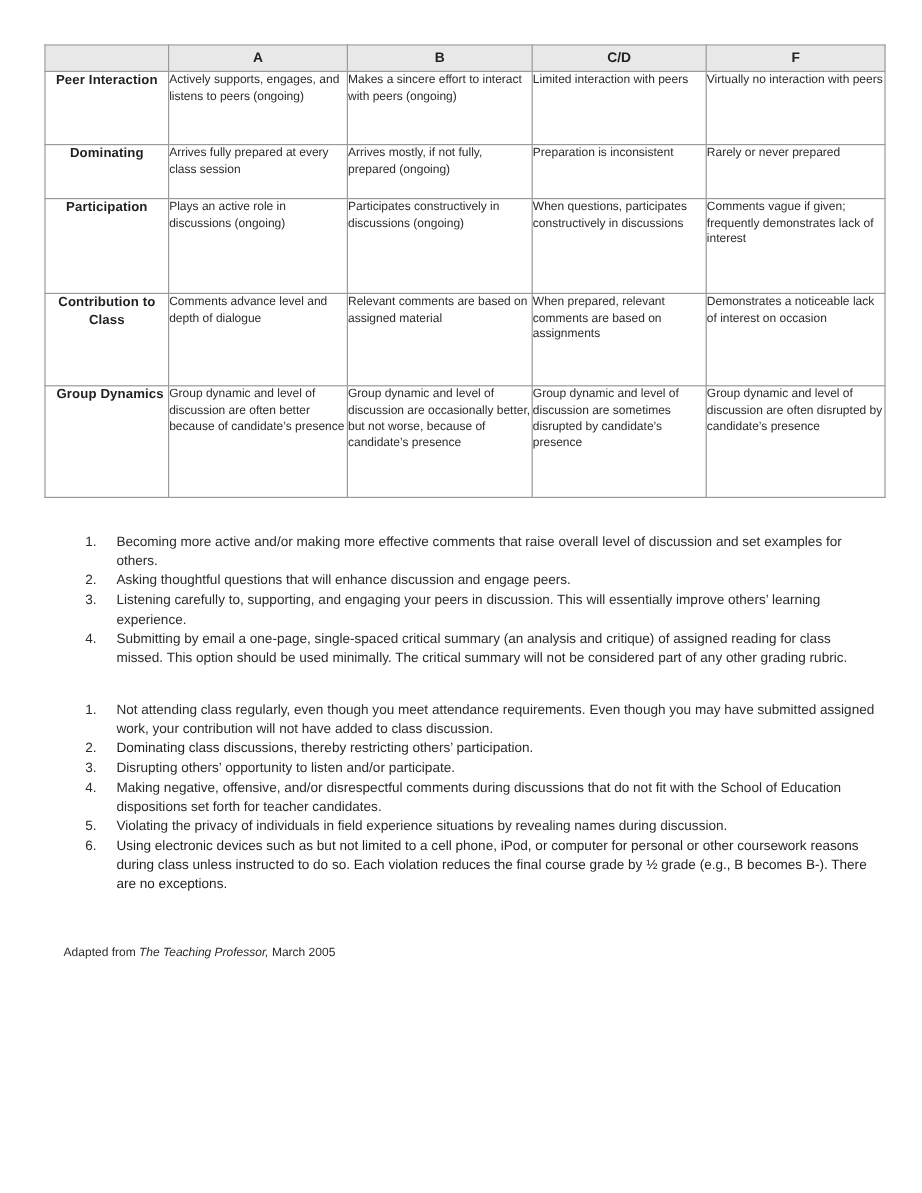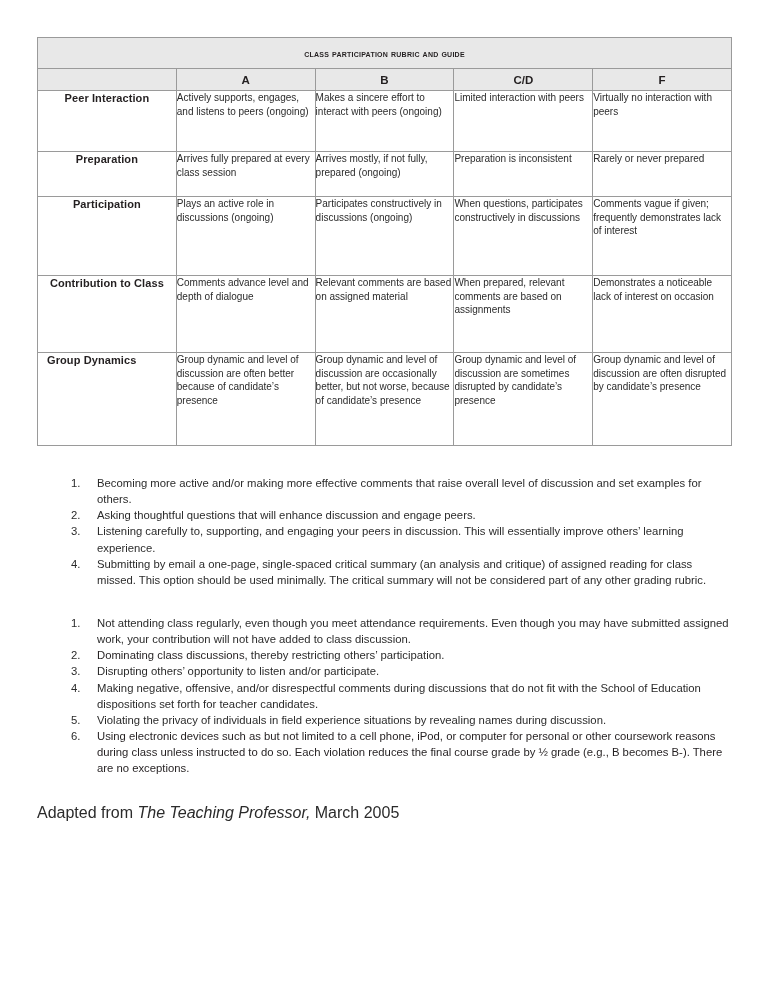--- a/index.html
+++ b/index.html
@@ -118,55 +118,52 @@
     position: absolute;
     left: 8px;
     top: 0;
     width: 18px;
     text-align: left;
     color: #2b2b2b;
   }
   ol.numlist > li b { font-weight: normal; color: #231f20; }
 
   .footer-note {
-    font-size: 16px;
-    color: #2b2b2b;
-    margin: 0;
+    font-size: 10px;
+    color: #2b2b2b;
+    margin: 16px;
   }
   .footer-note i { font-style: italic; }
   .sp-before-footer { height: 28px; }
 </style>
 </head>
 <body>
 
 <div class="page">
 
   <table class="rubric">
     <tbody>
-      <tr>
-        <td class="title-cell" colspan="5">Class Participation Rubric and Guide</td>
-      </tr>
       <tr>
         <th class="grade-head blank" style="width:102px;"></th>
         <th class="grade-head" style="width:148px;">A</th>
         <th class="grade-head" style="width:153px;">B</th>
         <th class="grade-head" style="width:144px;">C/D</th>
         <th class="grade-head" style="width:148px;">F</th>
       </tr>
 
       <tr class="r-peer">
         <td class="rowlabel">Peer Interaction</td>
         <td class="cell">Actively supports, engages, and listens to peers (ongoing)</td>
         <td class="cell">Makes a sincere effort to interact with peers (ongoing)</td>
         <td class="cell">Limited interaction with peers</td>
         <td class="cell">Virtually no interaction with peers</td>
       </tr>
 
       <tr class="r-prep">
-        <td class="rowlabel">Preparation</td>
+        <td class="rowlabel">Dominating</td>
         <td class="cell">Arrives fully prepared at every class session</td>
         <td class="cell">Arrives mostly, if not fully, prepared (ongoing)</td>
         <td class="cell">Preparation is inconsistent</td>
         <td class="cell">Rarely or never prepared</td>
       </tr>
 
       <tr class="r-part">
         <td class="rowlabel">Participation</td>
         <td class="cell">Plays an active role in discussions (ongoing)</td>
         <td class="cell">Participates constructively in discussions (ongoing)</td>

